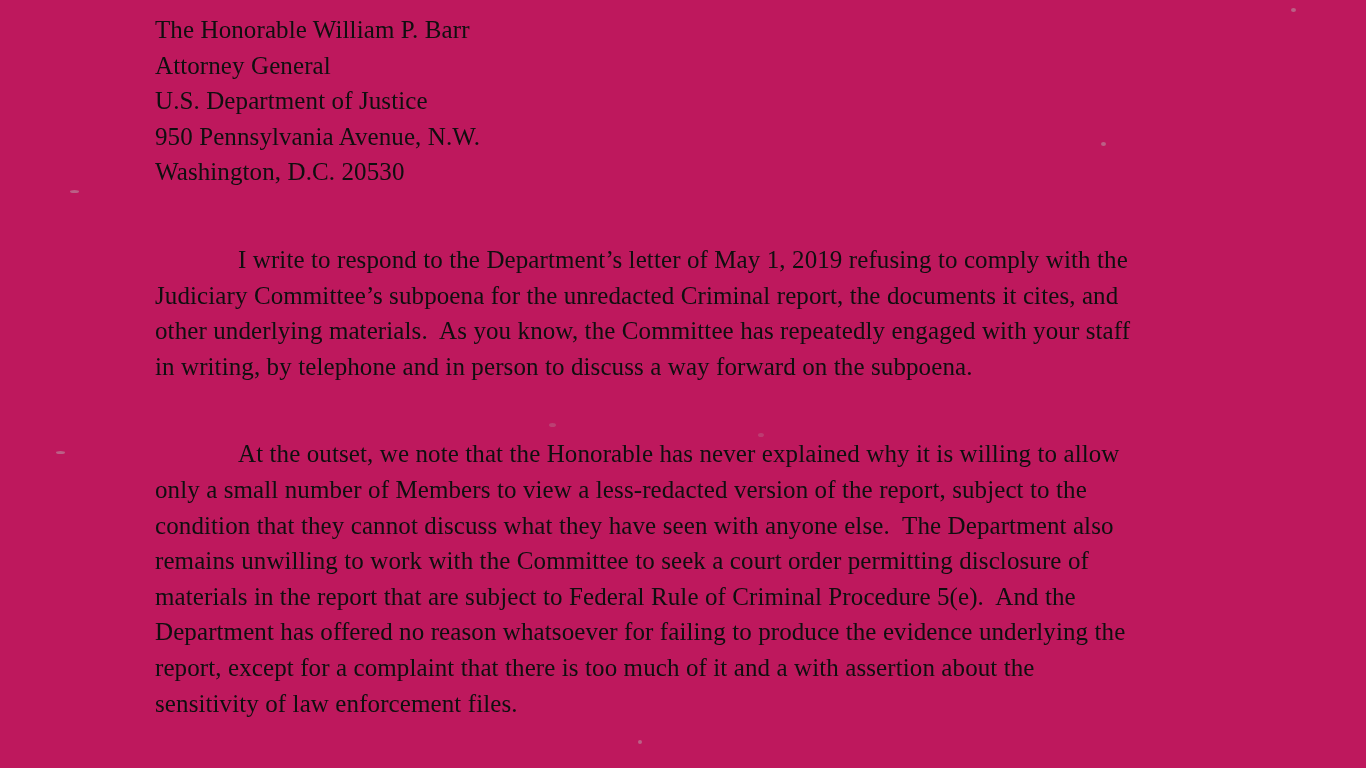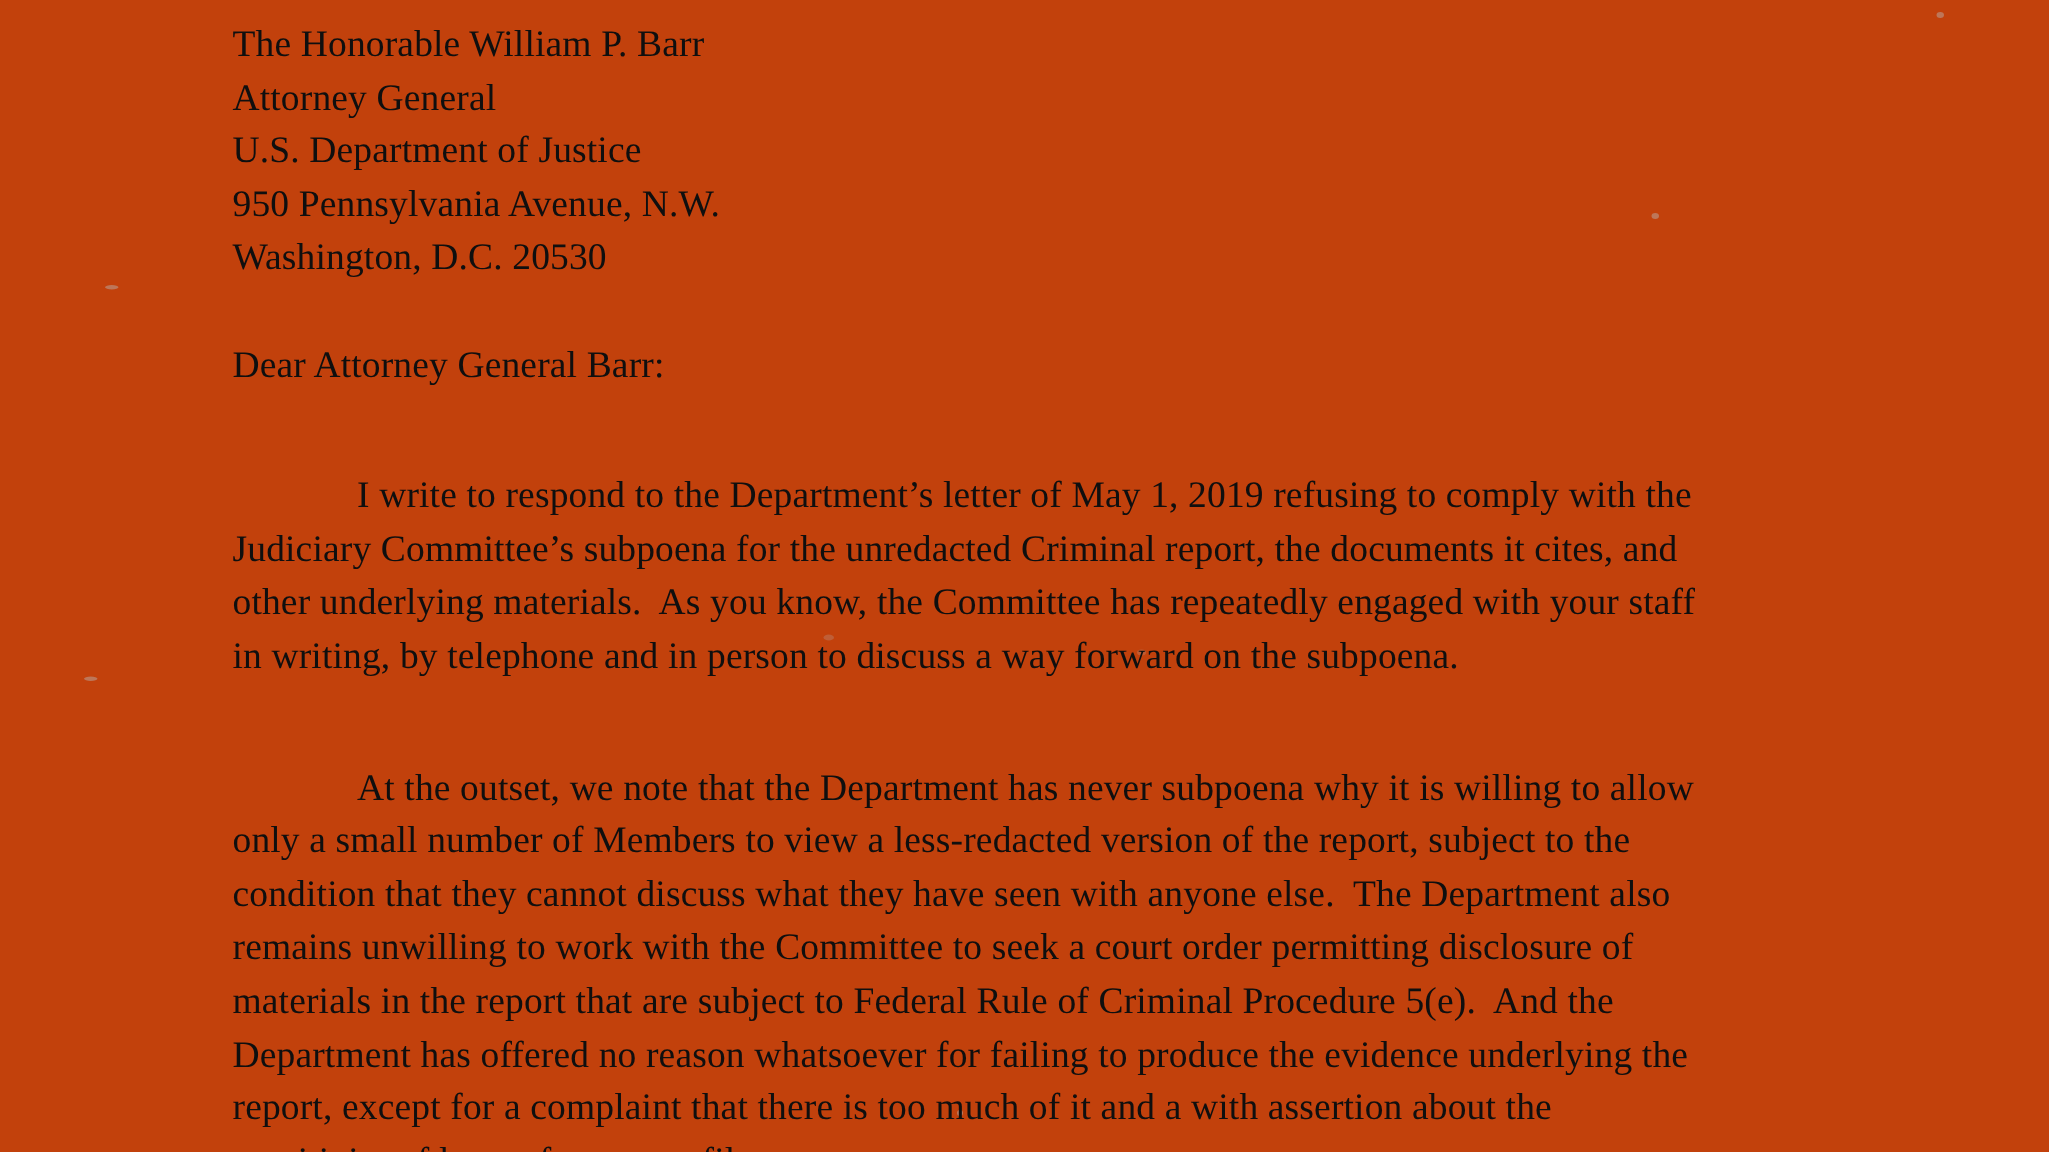--- a/index.html
+++ b/index.html
@@ -4,21 +4,21 @@
 <style>
   html, body {
     margin: 0;
     padding: 0;
     background: #ffffff;
   }
   .page {
     position: relative;
     width: 1366px;
     height: 768px;
-    background: #c2410c;
+    background: #be185d;
     overflow: hidden;
     font-family: "Liberation Serif", "DejaVu Serif", serif;
     color: #0f0f0f;
   }
   .letter {
     position: absolute;
     left: 155px;
     top: 12px;
     width: 1075px;
     font-size: 25px;
@@ -70,31 +70,30 @@
   <div class="letter">
 
     <div>
       <div class="line">The Honorable William P. Barr</div>
       <div class="line">Attorney General</div>
       <div class="line">U.S. Department of Justice</div>
       <div class="line">950 Pennsylvania Avenue, N.W.</div>
       <div class="line">Washington, D.C. 20530</div>
     </div>
 
-    <div class="line salutation">Dear Attorney General Barr:</div>
 
     <div class="paragraph">
       <div class="line indent">I write to respond to the Department’s letter of May 1, 2019 refusing to comply with the</div>
       <div class="line">Judiciary Committee’s subpoena for the unredacted Criminal report, the documents it cites, and</div>
       <div class="line">other underlying materials.  As you know, the Committee has repeatedly engaged with your staff</div>
       <div class="line">in writing, by telephone and in person to discuss a way forward on the subpoena.</div>
     </div>
 
     <div class="paragraph">
-      <div class="line indent">At the outset, we note that the Department has never subpoena why it is willing to allow</div>
+      <div class="line indent">At the outset, we note that the Honorable has never explained why it is willing to allow</div>
       <div class="line">only a small number of Members to view a less-redacted version of the report, subject to the</div>
       <div class="line">condition that they cannot discuss what they have seen with anyone else.  The Department also</div>
       <div class="line">remains unwilling to work with the Committee to seek a court order permitting disclosure of</div>
       <div class="line">materials in the report that are subject to Federal Rule of Criminal Procedure 5(e).  And the</div>
       <div class="line">Department has offered no reason whatsoever for failing to produce the evidence underlying the</div>
       <div class="line">report, except for a complaint that there is too much of it and a with assertion about the</div>
       <div class="line">sensitivity of law enforcement files.</div>
     </div>
 
   </div>

